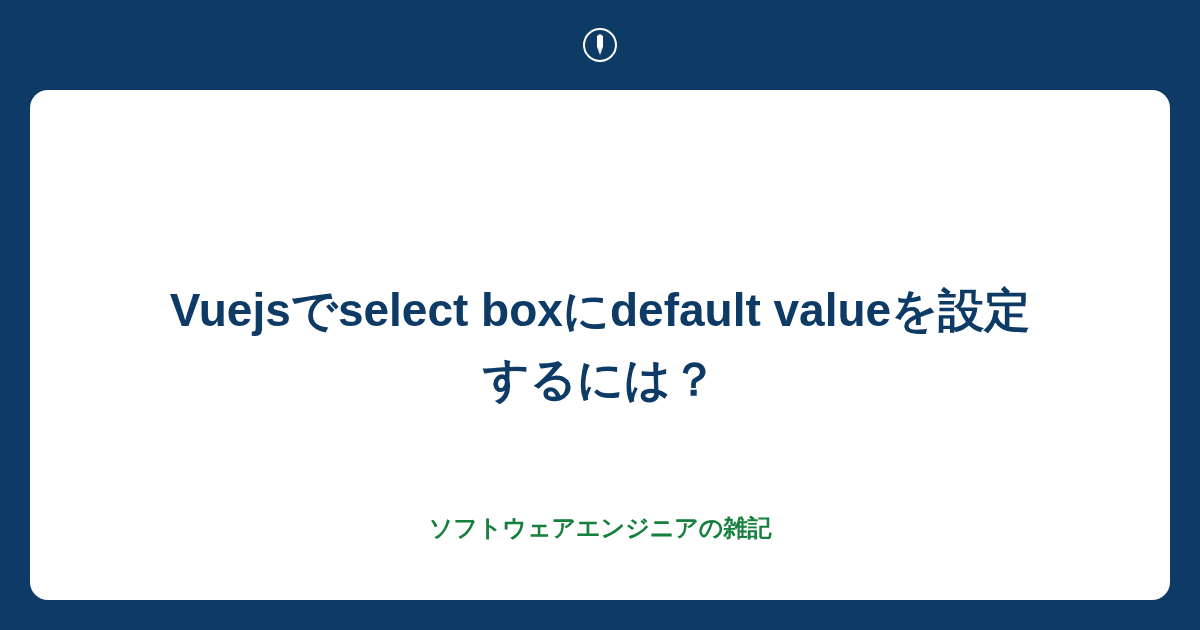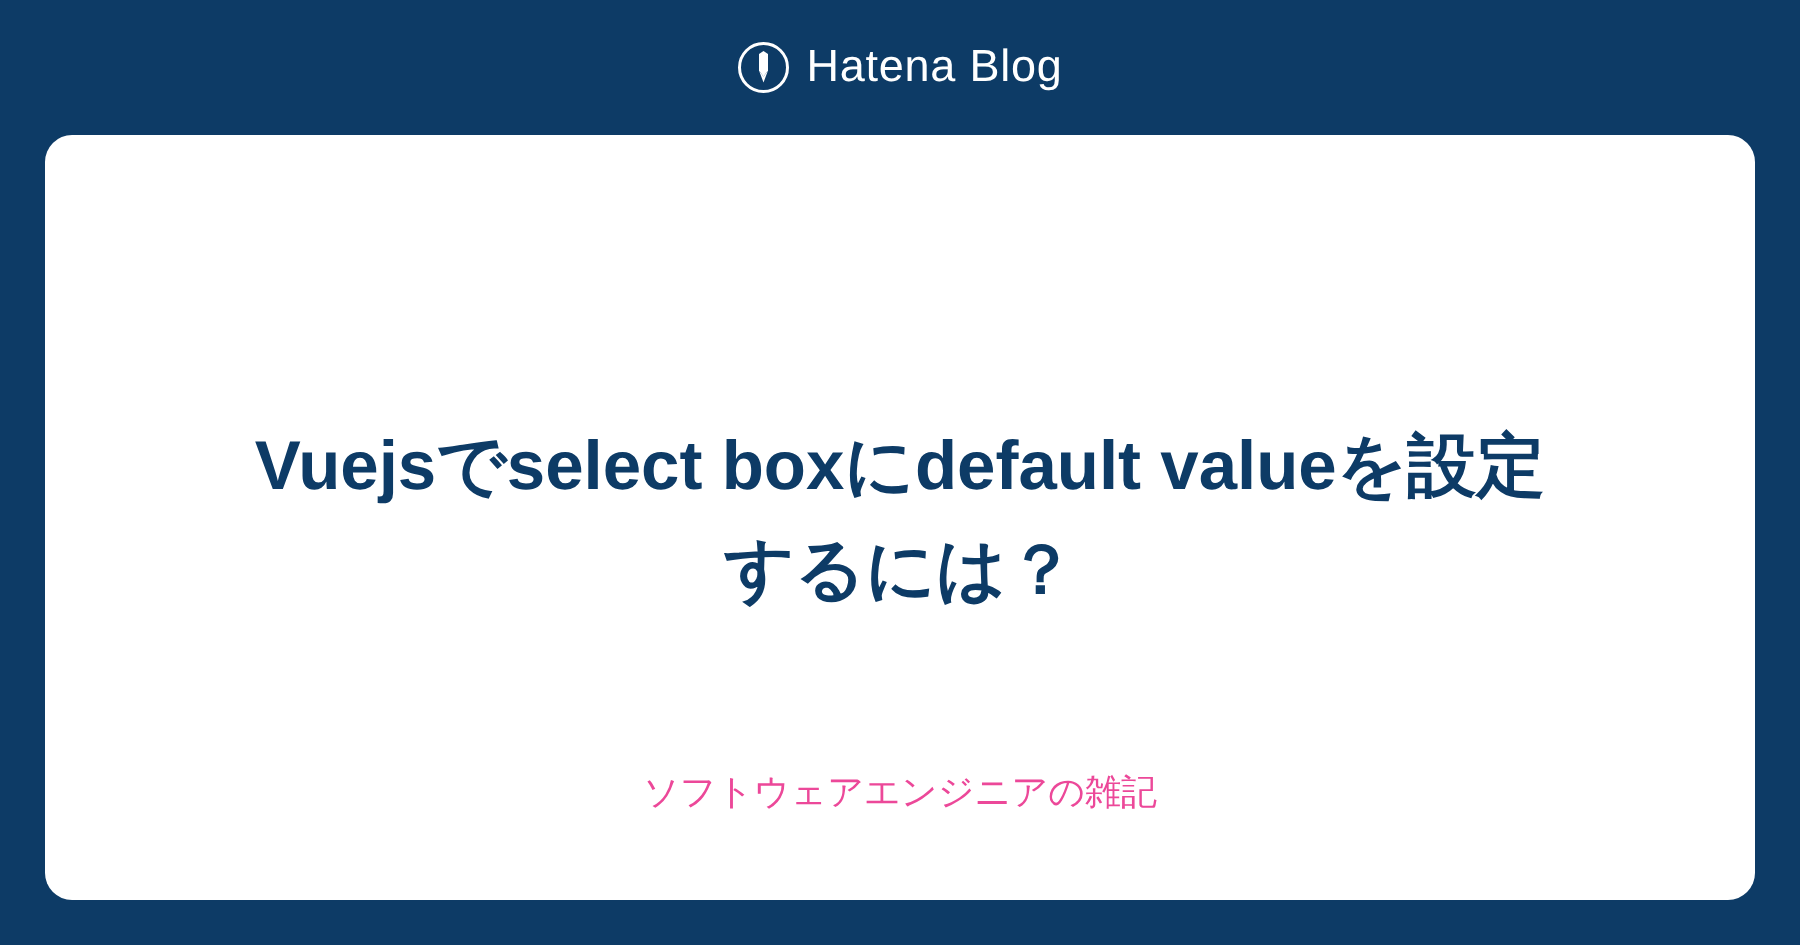--- a/index.html
+++ b/index.html
@@ -50,37 +50,36 @@
     }
     .title {
       color: #0d3b66;
       font-size: 46px;
       font-weight: 700;
       text-align: center;
       line-height: 1.5;
       max-width: 900px;
     }
     .subtitle {
-      color: #ec4899;
+      color: #15803d;
       font-size: 24px;
-      font-weight: 400;
+      font-weight: 700;
       position: absolute;
       bottom: 56px;
     }
   </style>
 </head>
 <body>
 
 <div class="header">
   <span class="logo-icon">
     <svg width="34" height="34" viewBox="0 0 34 34" fill="none">
       <circle cx="17" cy="17" r="16" stroke="#ffffff" stroke-width="2"></circle>
       <path d="M17 6 L14 8 L14 19 L17 23 L20 19 L20 8 Z" fill="#ffffff"></path>
       <path d="M14 19 L17 23 L20 19 L17 27 Z" fill="#ffffff"></path>
     </svg>
   </span>
-  <span class="logo-text">Hatena Blog</span>
 </div>
 
 <div class="card">
   <h1 class="title">Vuejsでselect boxにdefault valueを設定するには？</h1>
   <div class="subtitle">ソフトウェアエンジニアの雑記</div>
 </div>
 
 </body></html>

